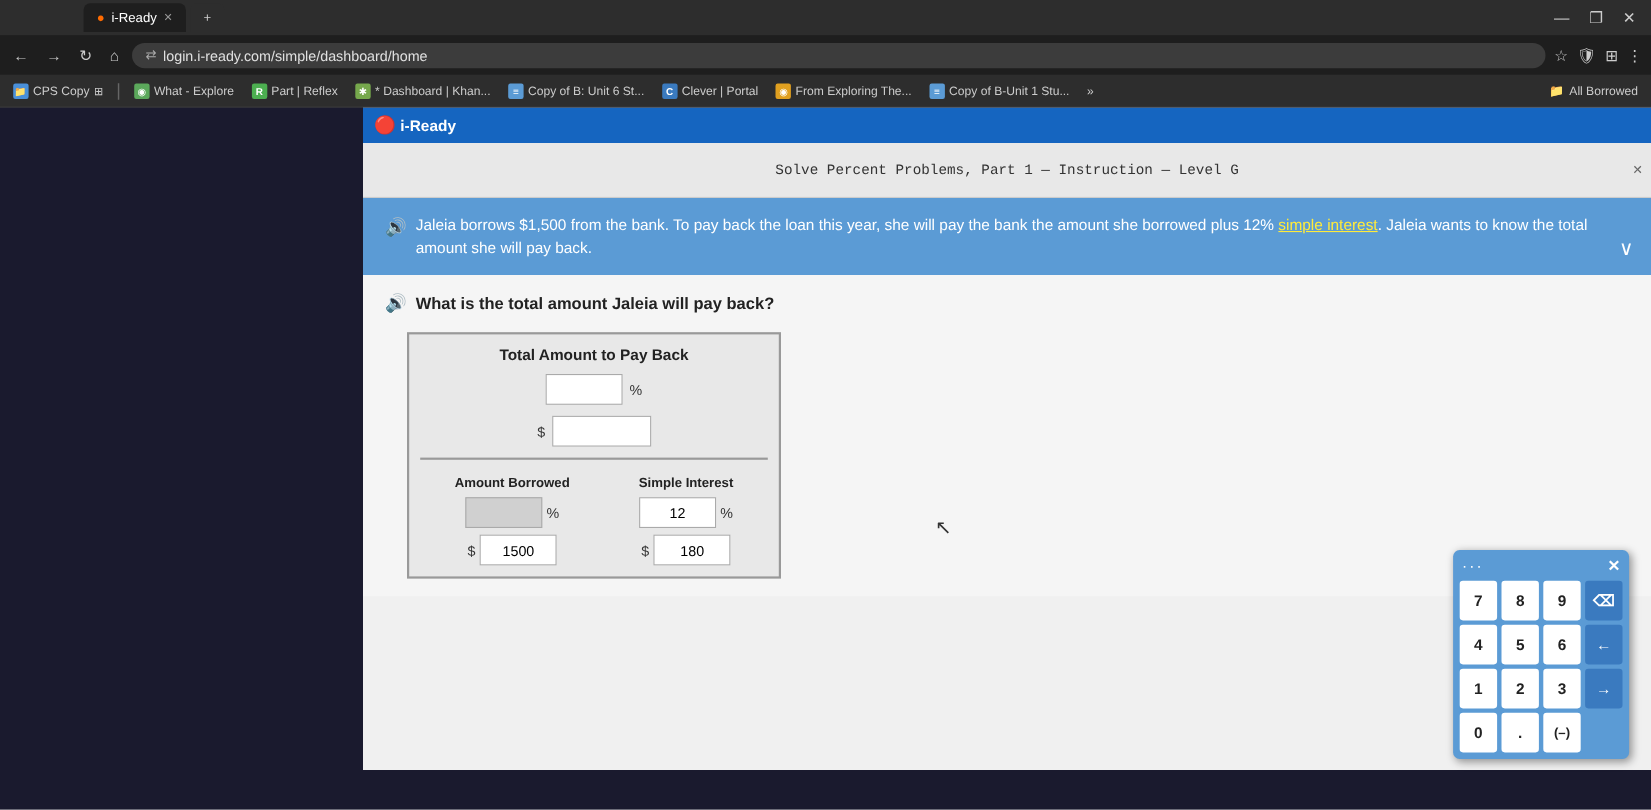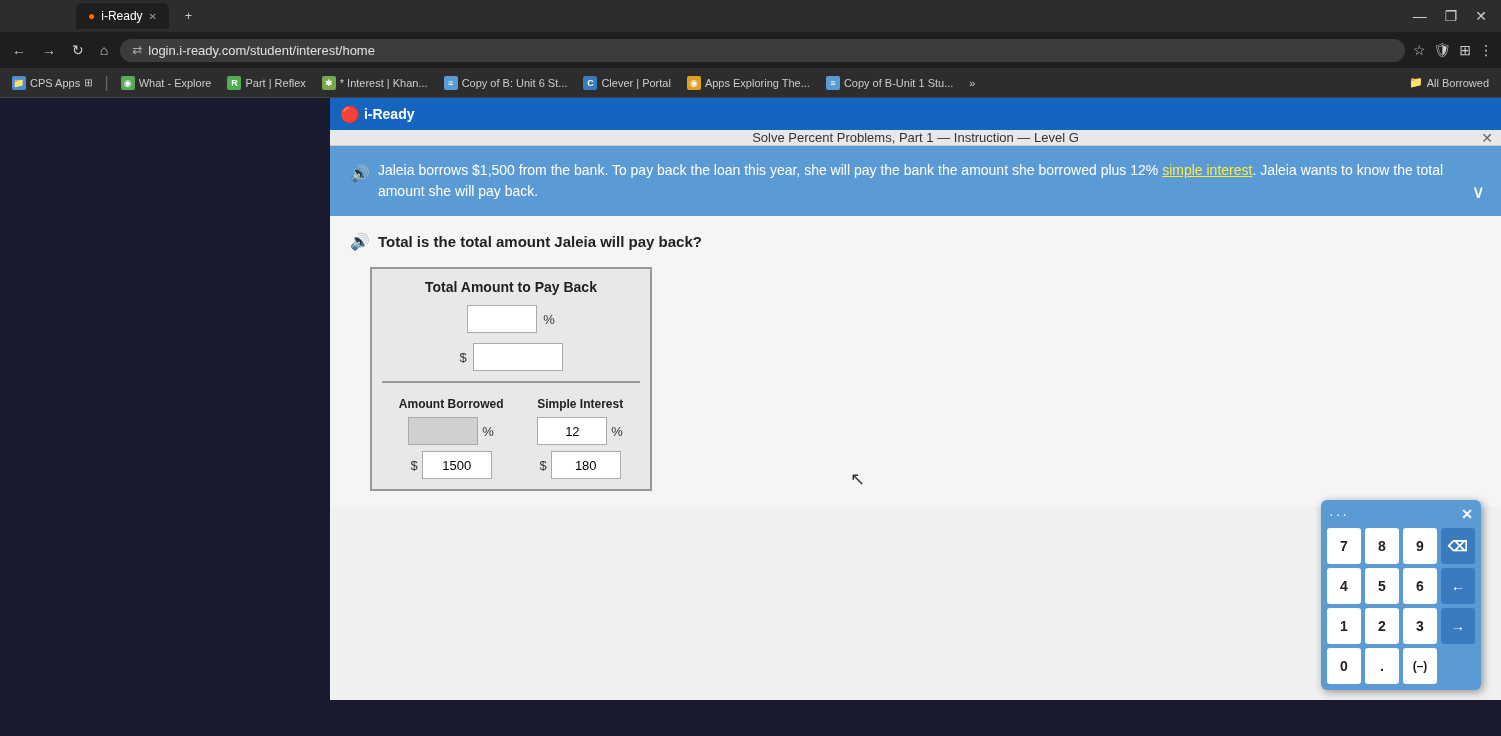--- a/index.html
+++ b/index.html
@@ -180,25 +180,26 @@
     .iready-logo-icon {
       color: #ff6b00;
       font-size: 16px;
     }
 
     .iready-title-bar {
       background: #e8e8e8;
       display: flex;
       align-items: center;
       justify-content: center;
-      padding: 0;
+      padding: 17px;
       font-size: 13px;
       color: #333;
       border-bottom: 1px solid #ccc;
       position: relative;
+      font-family: Liberation Mono, monospace;
     }
 
     .iready-close {
       position: absolute;
       right: 8px;
       font-size: 14px;
       cursor: pointer;
       color: #666;
     }
 
@@ -250,21 +251,21 @@
       font-size: 15px;
       font-weight: bold;
       color: #222;
       margin-bottom: 16px;
     }
 
     
     .diagram-container {
       border: 2px solid #999;
       background: #e8e8e8;
-      width: 282px;
+      width: 340px;
       padding: 10px;
       margin-left: 20px;
     }
 
     .diagram-title {
       text-align: center;
       font-weight: bold;
       font-size: 14px;
       color: #222;
       margin-bottom: 10px;
@@ -429,60 +430,60 @@
     </div>
   </div>
 
   <div class="address-bar">
     <span class="nav-btn">←</span>
     <span class="nav-btn">→</span>
     <span class="nav-btn">↻</span>
     <span class="nav-btn">⌂</span>
     <div class="url-box">
       <span style="color:#aaa; font-size:12px;">⇄</span>
-      <span style="color:#e0e0e0; font-size:13px;">login.i-ready.com/student/interest/home</span>
+      <span style="color:#e0e0e0; font-size:13px;">login.i-ready.com/simple/dashboard/home</span>
     </div>
     <div class="address-bar-controls">
       <span>☆</span>
       <span>🛡</span>
       <span>⊞</span>
       <span>⋮</span>
     </div>
   </div>
 
   <div class="bookmarks-bar">
     <div class="bookmark-item">
       <span class="bookmark-icon" style="background:#4a90d9; color:white;">📁</span>
-      <span>CPS Apps</span>
+      <span>CPS Copy</span>
       <span style="font-size:10px;">⊞</span>
     </div>
     <span class="separator">|</span>
     <div class="bookmark-item">
       <span class="bookmark-icon" style="background:#5ba85b; color:white;">◉</span>
       <span>What - Explore</span>
     </div>
     <div class="bookmark-item">
       <span class="bookmark-icon" style="background:#4caf50; color:white; font-weight:bold;">R</span>
       <span>Part | Reflex</span>
     </div>
     <div class="bookmark-item">
       <span class="bookmark-icon" style="background:#76a84c; color:white;">✱</span>
-      <span>* Interest | Khan...</span>
+      <span>* Dashboard | Khan...</span>
     </div>
     <div class="bookmark-item">
       <span class="bookmark-icon" style="background:#5b9bd5; color:white;">≡</span>
       <span>Copy of B: Unit 6 St...</span>
     </div>
     <div class="bookmark-item">
       <span class="bookmark-icon" style="background:#3a7abf; color:white; font-weight:bold;">C</span>
       <span>Clever | Portal</span>
     </div>
     <div class="bookmark-item">
       <span class="bookmark-icon" style="background:#e0a020; color:white;">◉</span>
-      <span>Apps Exploring The...</span>
+      <span>From Exploring The...</span>
     </div>
     <div class="bookmark-item">
       <span class="bookmark-icon" style="background:#5b9bd5; color:white;">≡</span>
       <span>Copy of B-Unit 1 Stu...</span>
     </div>
     <div class="bookmark-item">
       <span>»</span>
     </div>
     <div class="all-bookmarks bookmark-item">
       <span>📁</span>
@@ -517,21 +518,21 @@
           the amount she borrowed plus 12% <span class="simple-interest-link">simple interest</span>. Jaleia wants to know the total amount
           she will pay back.
         </span>
       </div>
       <div class="chevron-down">∨</div>
     </div>
 
     <div class="question-area">
       <div class="question-text">
         <span style="font-size:16px;">🔊</span>
-        <span>Total is the total amount Jaleia will pay back?</span>
+        <span>What is the total amount Jaleia will pay back?</span>
       </div>
 
       <div class="diagram-container">
         <div class="diagram-title">Total Amount to Pay Back</div>
 
         <div class="total-row">
           <input class="input-box percent-input" type="text" placeholder="" style="background: white;">
           <span class="label-sm">%</span>
         </div>
 

